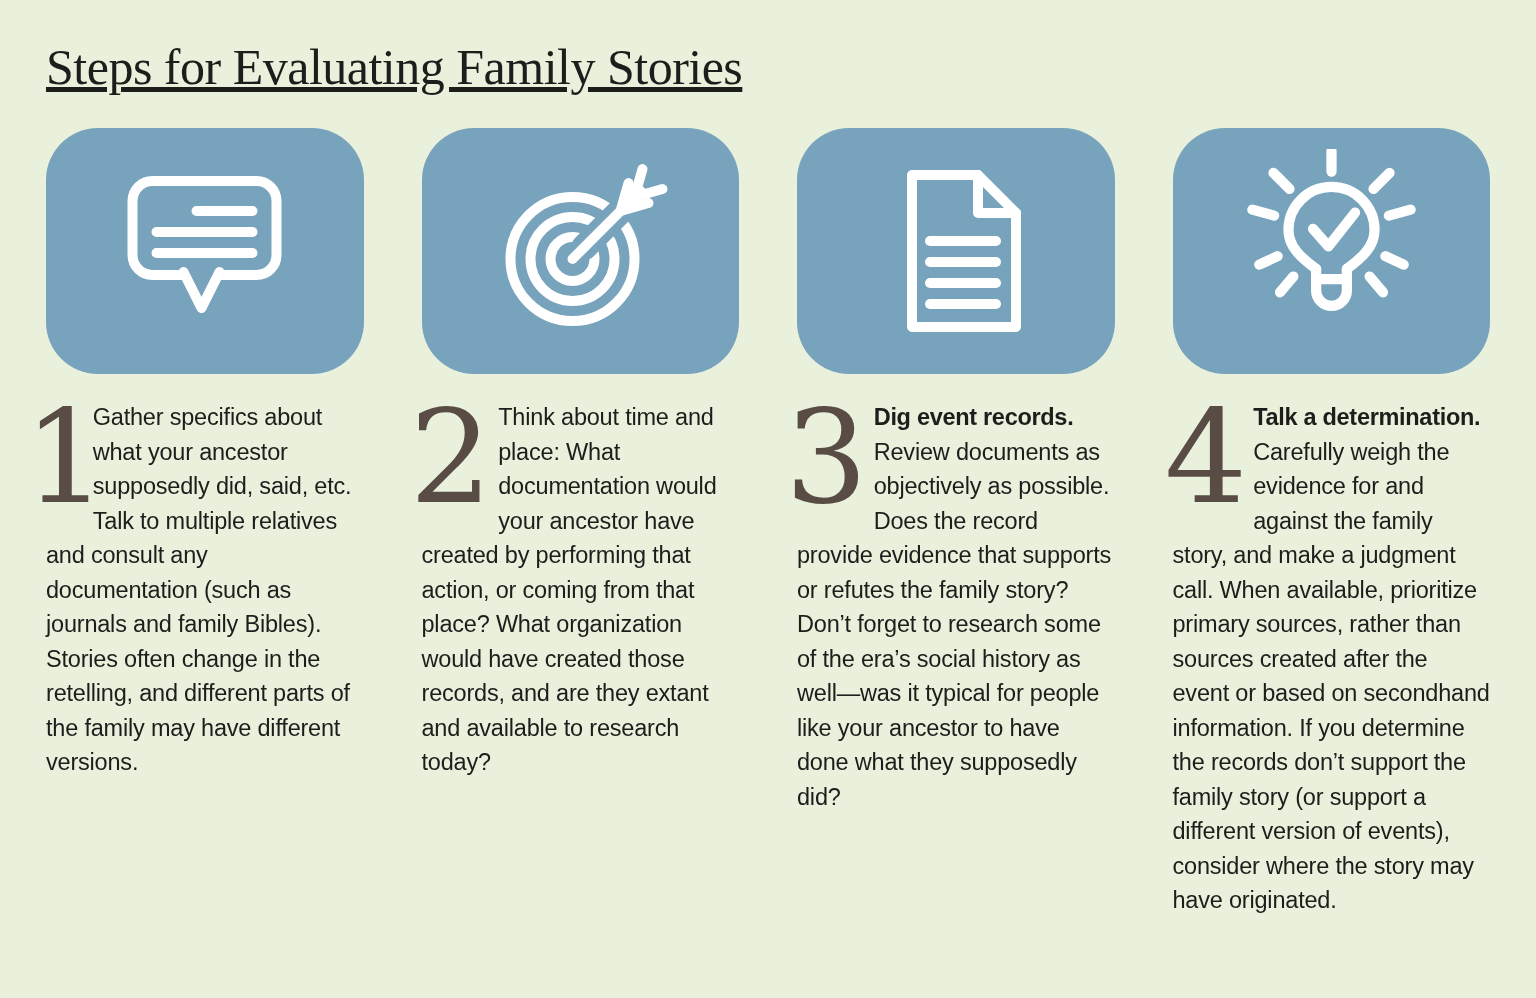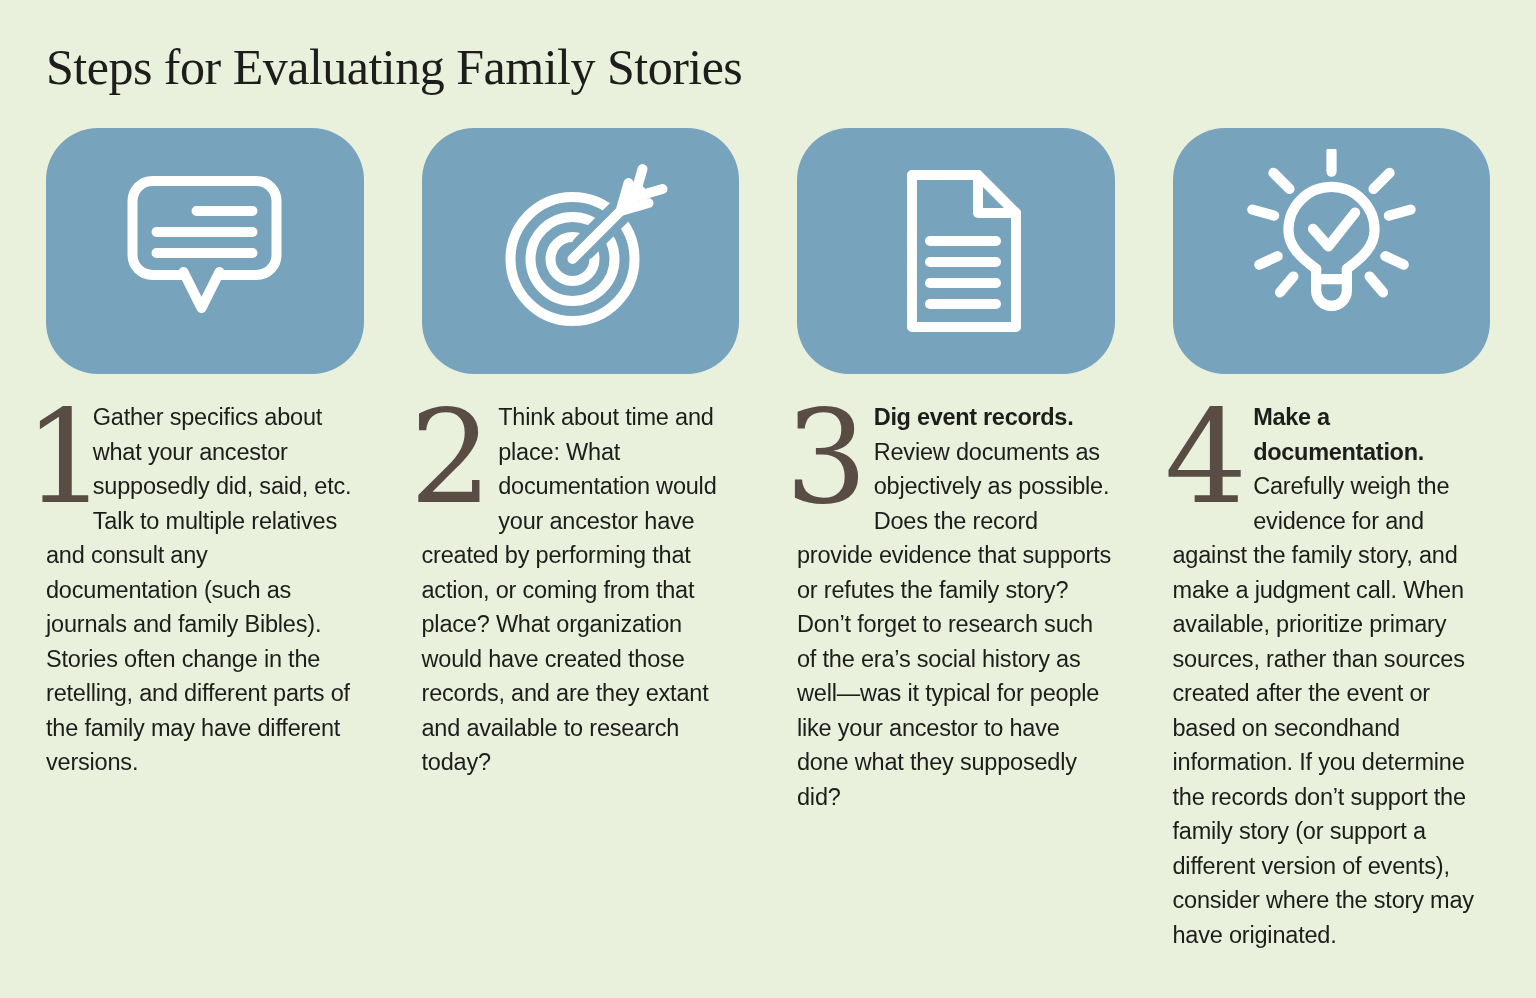--- a/index.html
+++ b/index.html
@@ -18,20 +18,21 @@
     overflow:hidden;
   }
   .page{padding:38px 46px 0 46px;}
   h1{
     font-family:"Liberation Serif",serif;
     font-weight:normal;
     font-size:50px;
     letter-spacing:-0.5px;
     color:var(--text);
     margin-bottom:32px;
+    text-decoration:underline;
   }
   .steps{
     display:grid;
     grid-template-columns:repeat(4,1fr);
     column-gap:58px;
   }
   .tile{
     height:246px;
     border-radius:52px;
     background:var(--tile);
@@ -130,21 +131,21 @@
           <path class="st" d="M37,45 H70"></path>
           <path class="st" d="M37,55.5 H70"></path>
           <path class="st" d="M37,66 H70"></path>
           <path class="st" d="M37,76.5 H70"></path>
         </svg>
       </div>
       <div class="text">
         <div class="numeral">3</div>
         <p class="para">
           <strong class="lead">Dig event records.</strong>
-          <span class="body">Review documents as objectively as possible. Does the record provide evidence that supports or refutes the family story? Don’t forget to research such of the era’s social history as well—was it typical for people like your ancestor to have done what they supposedly did?</span>
+          <span class="body">Review documents as objectively as possible. Does the record provide evidence that supports or refutes the family story? Don’t forget to research some of the era’s social history as well—was it typical for people like your ancestor to have done what they supposedly did?</span>
         </p>
       </div>
     </section>
 
     <section class="step s4">
       <div class="tile">
         <svg class="icon" width="205" height="205" viewBox="0 0 100 100">
           <path class="st" d="M42.5,58.5 C35,53 29,47.5 29,39.5 A21,21 0 1 1 71,39.5 C71,47.5 65,53 57.5,58.5"></path>
           <path class="st" d="M42.5,58.5 L42.5,69 A7.5,7.5 0 0 0 57.5,69 L57.5,58.5"></path>
           <path class="st" d="M42.5,63.5 H57.5"></path>
@@ -156,20 +157,20 @@
           <path class="st" d="M22,32.5 L11.4,29.6"></path>
           <path class="st" d="M23.7,52.3 L14.8,56.4"></path>
           <path class="st" d="M76.3,52.3 L85.2,56.4"></path>
           <path class="st" d="M31.4,62.2 L24.9,69.9"></path>
           <path class="st" d="M68.6,62.2 L75.1,69.9"></path>
         </svg>
       </div>
       <div class="text">
         <div class="numeral">4</div>
         <p class="para">
-          <strong class="lead">Make a documentation.</strong>
+          <strong class="lead">Talk a determination.</strong>
           <span class="body">Carefully weigh the evidence for and against the family story, and make a judgment call. When available, prioritize primary sources, rather than sources created after the event or based on secondhand information. If you determine the records don’t support the family story (or support a different version of events), consider where the story may have originated.</span>
         </p>
       </div>
     </section>
 
   </div>
 </div>
 
 </body></html>

